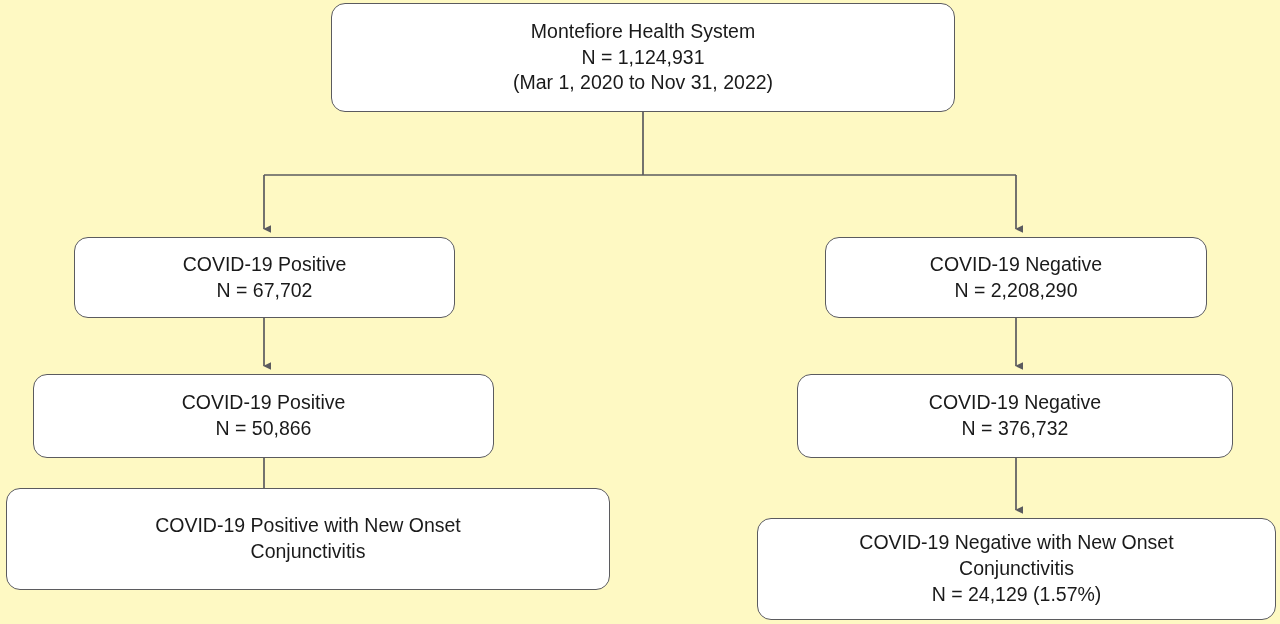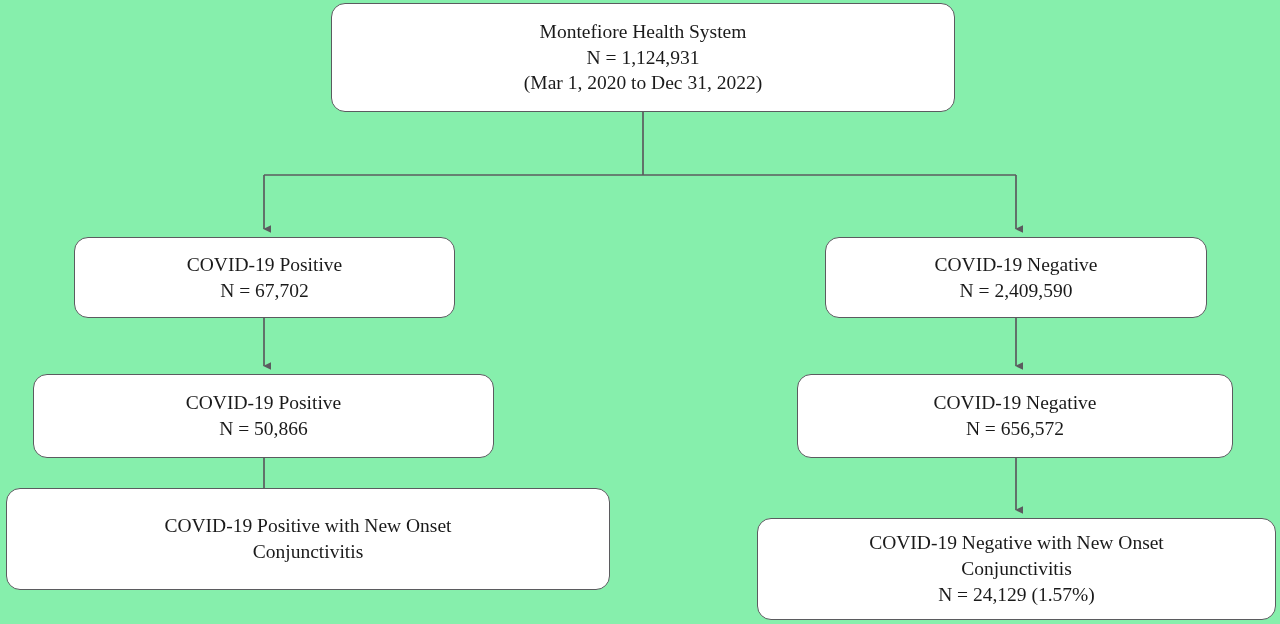--- a/index.html
+++ b/index.html
@@ -9,23 +9,22 @@
     background: #ffffff;
   }
   body {
     font-family: "Liberation Sans", sans-serif;
     -webkit-font-smoothing: antialiased;
   }
   #canvas {
     position: relative;
     width: 1280px;
     height: 624px;
-    background: #86efac;
+    background: #fef9c3;
     overflow: hidden;
-    font-family: Liberation Serif, serif;
   }
   svg.connectors {
     position: absolute;
     left: 0;
     top: 0;
     width: 1280px;
     height: 624px;
     pointer-events: none;
   }
   .node {
@@ -91,42 +90,42 @@
     <path d="M1016,318 L1016,366" stroke="#5b5b5f" stroke-width="1.7" fill="none" marker-end="url(#arrowhead)"></path>
 
     <path d="M264,458 L264,510" stroke="#5b5b5f" stroke-width="1.7" fill="none" marker-end="url(#arrowhead)"></path>
 
     <path d="M1016,458 L1016,510" stroke="#5b5b5f" stroke-width="1.7" fill="none" marker-end="url(#arrowhead)"></path>
   </svg>
 
   <div class="node" id="node-root">
     <span class="line">Montefiore Health System</span>
     <span class="line">N = 1,124,931</span>
-    <span class="line">(Mar 1, 2020 to Dec 31, 2022)</span>
+    <span class="line">(Mar 1, 2020 to Nov 31, 2022)</span>
   </div>
 
   <div class="node" id="node-pos1">
     <span class="line">COVID-19 Positive</span>
     <span class="line">N = 67,702</span>
   </div>
 
   <div class="node" id="node-neg1">
     <span class="line">COVID-19 Negative</span>
-    <span class="line">N = 2,409,590</span>
+    <span class="line">N = 2,208,290</span>
   </div>
 
 
   <div class="node" id="node-pos2">
     <span class="line">COVID-19 Positive</span>
     <span class="line">N = 50,866</span>
   </div>
 
   <div class="node" id="node-neg2">
     <span class="line">COVID-19 Negative</span>
-    <span class="line">N = 656,572</span>
+    <span class="line">N = 376,732</span>
   </div>
 
   <div class="node" id="node-pos3">
     <span class="line">COVID-19 Positive with New Onset</span>
     <span class="line">Conjunctivitis</span>
   </div>
 
   <div class="node" id="node-neg3">
     <span class="line">COVID-19 Negative with New Onset</span>
     <span class="line">Conjunctivitis</span>

